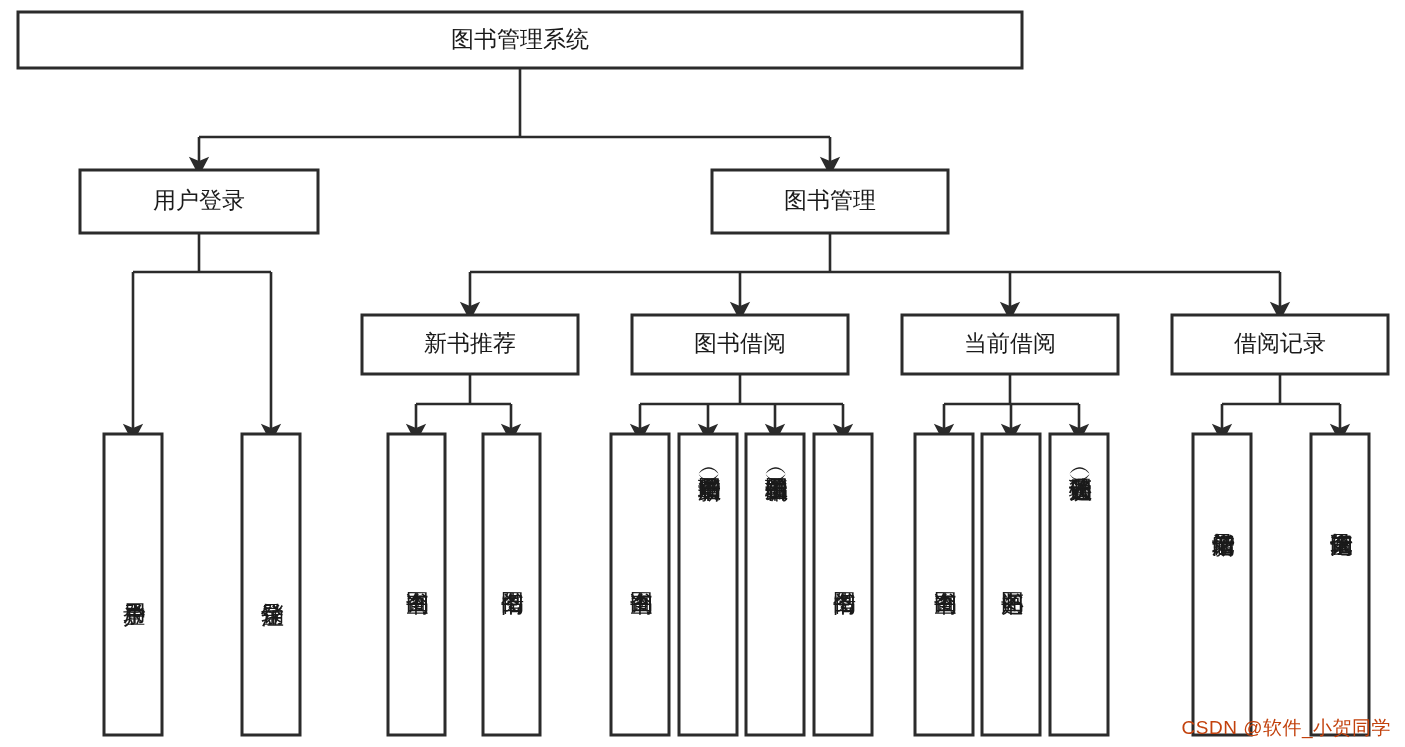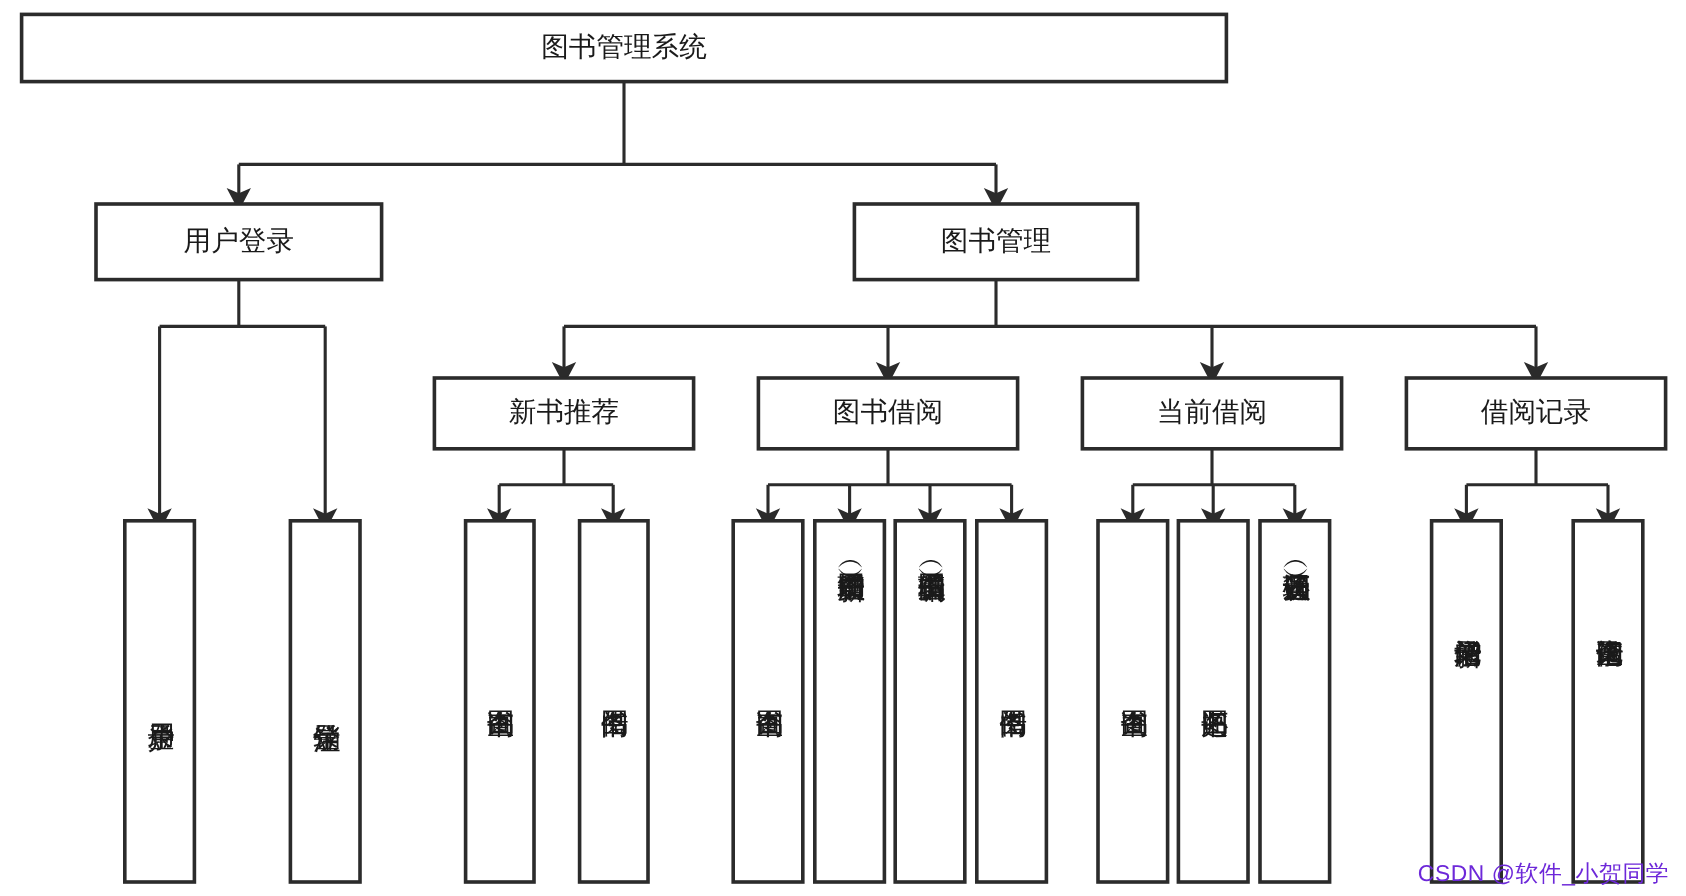--- a/index.html
+++ b/index.html
@@ -16,21 +16,21 @@
     fill:#1a1a1a;
     text-anchor:middle;
     dominant-baseline:middle;
   }
   .label-h{font-size:23px;}
   .label-v{font-size:23px;}
   .connector{stroke:#2b2b2b;stroke-width:2.6;fill:none;}
   .watermark{
     position:absolute;right:14px;bottom:6px;
     font-family:"Liberation Sans","DejaVu Sans",sans-serif;
-    font-size:19px;color:#6d28d9;white-space:nowrap;
+    font-size:19px;color:#c2410c;white-space:nowrap;
     letter-spacing:0.5px;pointer-events:none;
   }
 </style>
 </head>
 <body>
 
 <svg id="diagram" viewBox="0 0 1405 747" xmlns="http://www.w3.org/2000/svg">
 
   <defs>
     <marker id="arrow" markerWidth="9" markerHeight="9" refX="4.2" refY="4.5" orient="auto" markerUnits="strokeWidth">

